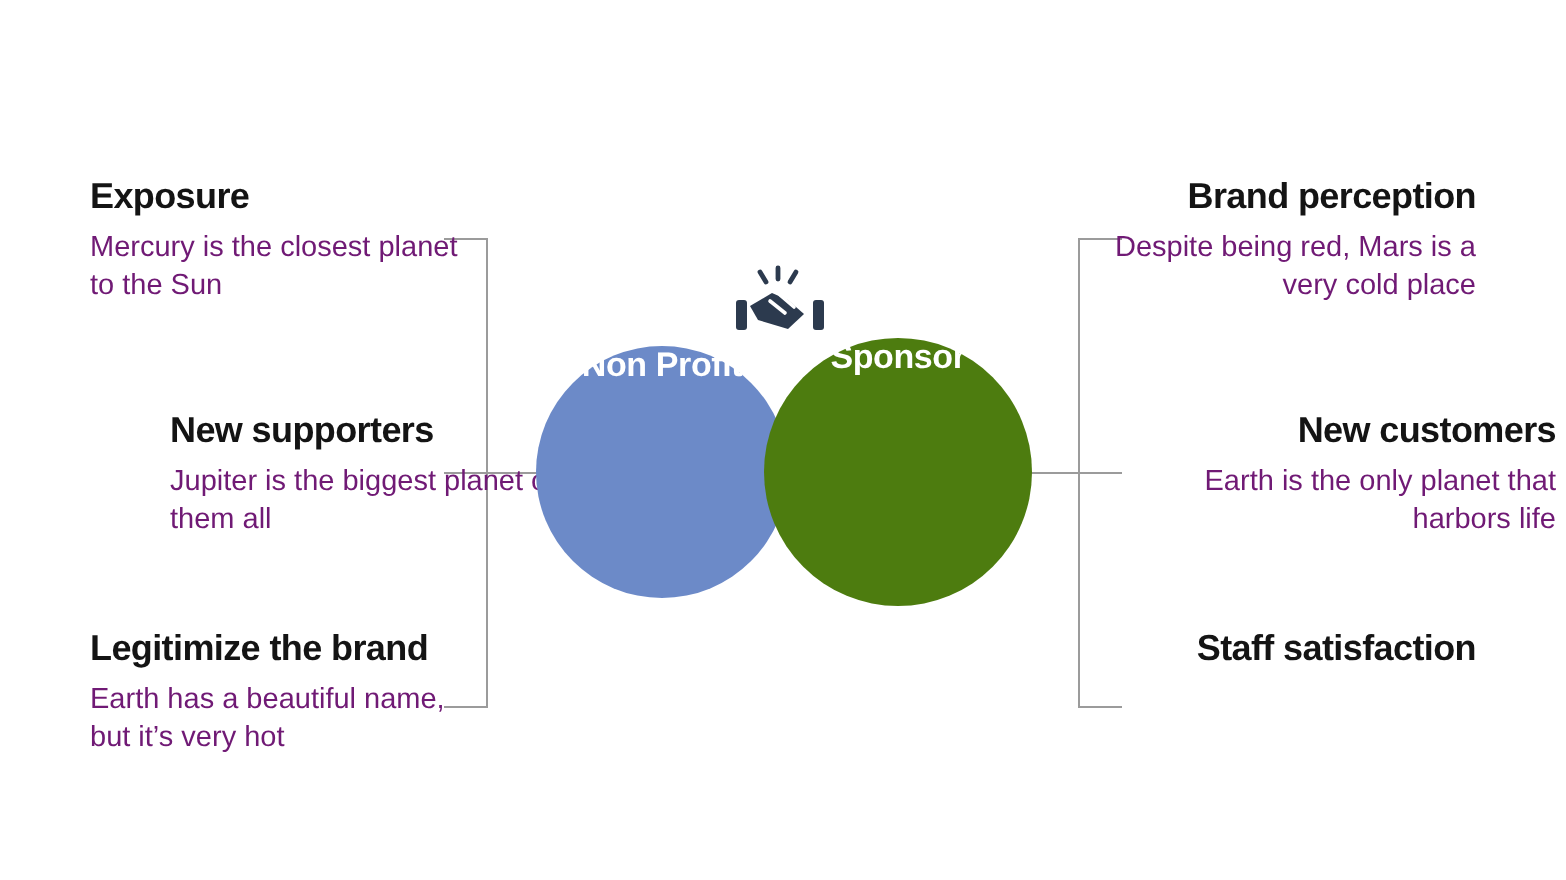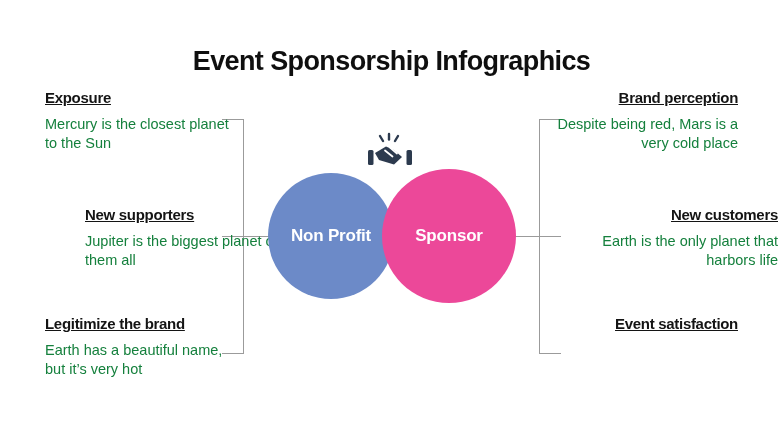--- a/index.html
+++ b/index.html
@@ -16,69 +16,68 @@
     position: absolute; top: 28px; left: 0; width: 783px;
     text-align: center;
     font-size: 27px; font-weight: 700; color: #0f0f0f;
     letter-spacing: -0.6px; line-height: 1.15;
   }
 
   .item { position: absolute; width: 194px; }
   .item.left  { left: 45px;  text-align: left; }
   .item.right { left: 544px; text-align: right; }
   .item-title {
-    font-size: 15px; font-weight: 700; color: #141414;
-    letter-spacing: -0.3px; line-height: 24px; margin: 0 0 5px 0; text-decoration: underline;
+    font-size: 18px; font-weight: 700; color: #141414;
+    letter-spacing: -0.3px; line-height: 24px; margin: 0 0 5px 0;
   }
   .item-body {
-    font-size: 14.5px; color: #15803d; line-height: 19px; margin: 0;
+    font-size: 14.5px; color: #701a75; line-height: 19px; margin: 0;
   }
   .pos-row1 { top: 86px; }
   .pos-row2 { top: 203px; margin-left: 40px; }
   .pos-row3 { top: 312px; }
 
   .line { position: absolute; background: #9b9b9b; }
 
   .circle {
     position: absolute; border-radius: 50%;
-    display: flex; align-items: center; justify-content: center;
+    display: flex; align-items: flex-start; justify-content: center;
   }
   .circle-label {
     color: #ffffff; font-weight: 700; font-size: 17px;
     letter-spacing: -0.2px; text-align: center;
   }
   .circle-nonprofit { left: 268px; top: 173px; width: 126px; height: 126px; z-index: 1; }
   .circle-sponsor   { left: 382px; top: 169px; width: 134px; height: 134px; z-index: 2; }
 
   .handshake {
     position: absolute; left: 366px; top: 131px; width: 48px; height: 44px; z-index: 3;
   }
   .handshake svg { display: block; width: 100%; height: 100%; }
 </style>
 </head>
 <body>
 
 <div class="slide">
 
-  <h1 class="title">Event Sponsorship Infographics</h1>
 
   <div class="line" style="left:243px; top:119px; width:1px;  height:235px;"></div>
   <div class="line" style="left:222px; top:119px; width:22px; height:1px;"></div>
   <div class="line" style="left:222px; top:236px; width:47px; height:1px;"></div>
   <div class="line" style="left:222px; top:353px; width:22px; height:1px;"></div>
 
   <div class="line" style="left:539px; top:119px; width:1px;  height:235px;"></div>
   <div class="line" style="left:539px; top:119px; width:22px; height:1px;"></div>
   <div class="line" style="left:515px; top:236px; width:46px; height:1px;"></div>
   <div class="line" style="left:539px; top:353px; width:22px; height:1px;"></div>
 
   <div class="circle circle-nonprofit" style="background-color: rgb(108, 138, 200);">
     <span class="circle-label">Non Profit</span>
   </div>
-  <div class="circle circle-sponsor" style="background-color: #ec4899;">
+  <div class="circle circle-sponsor" style="background-color: #4d7c0f;">
     <span class="circle-label">Sponsor</span>
   </div>
 
   <div class="handshake" style="color: rgb(44, 58, 78);">
     <svg viewBox="0 0 48 44" fill="none" xmlns="http://www.w3.org/2000/svg">
       <path d="M17 10 L14 5" stroke="currentColor" stroke-width="2.4" stroke-linecap="round"></path>
       <path d="M23 8.5 L23 3" stroke="currentColor" stroke-width="2.4" stroke-linecap="round"></path>
       <path d="M29 10 L32 5" stroke="currentColor" stroke-width="2.4" stroke-linecap="round"></path>
       <rect x="2" y="19" width="5.5" height="15" rx="1.5" fill="currentColor"></rect>
       <rect x="40.5" y="19" width="5.5" height="15" rx="1.5" fill="currentColor"></rect>
@@ -103,16 +102,16 @@
 
   <div class="item right pos-row1">
     <h2 class="item-title">Brand perception</h2>
     <p class="item-body">Despite being red, Mars is a very cold place</p>
   </div>
   <div class="item right pos-row2">
     <h2 class="item-title">New customers</h2>
     <p class="item-body">Earth is the only planet that harbors life</p>
   </div>
   <div class="item right pos-row3">
-    <h2 class="item-title">Event satisfaction</h2>
+    <h2 class="item-title">Staff satisfaction</h2>
   </div>
 
 </div>
 
 </body></html>

